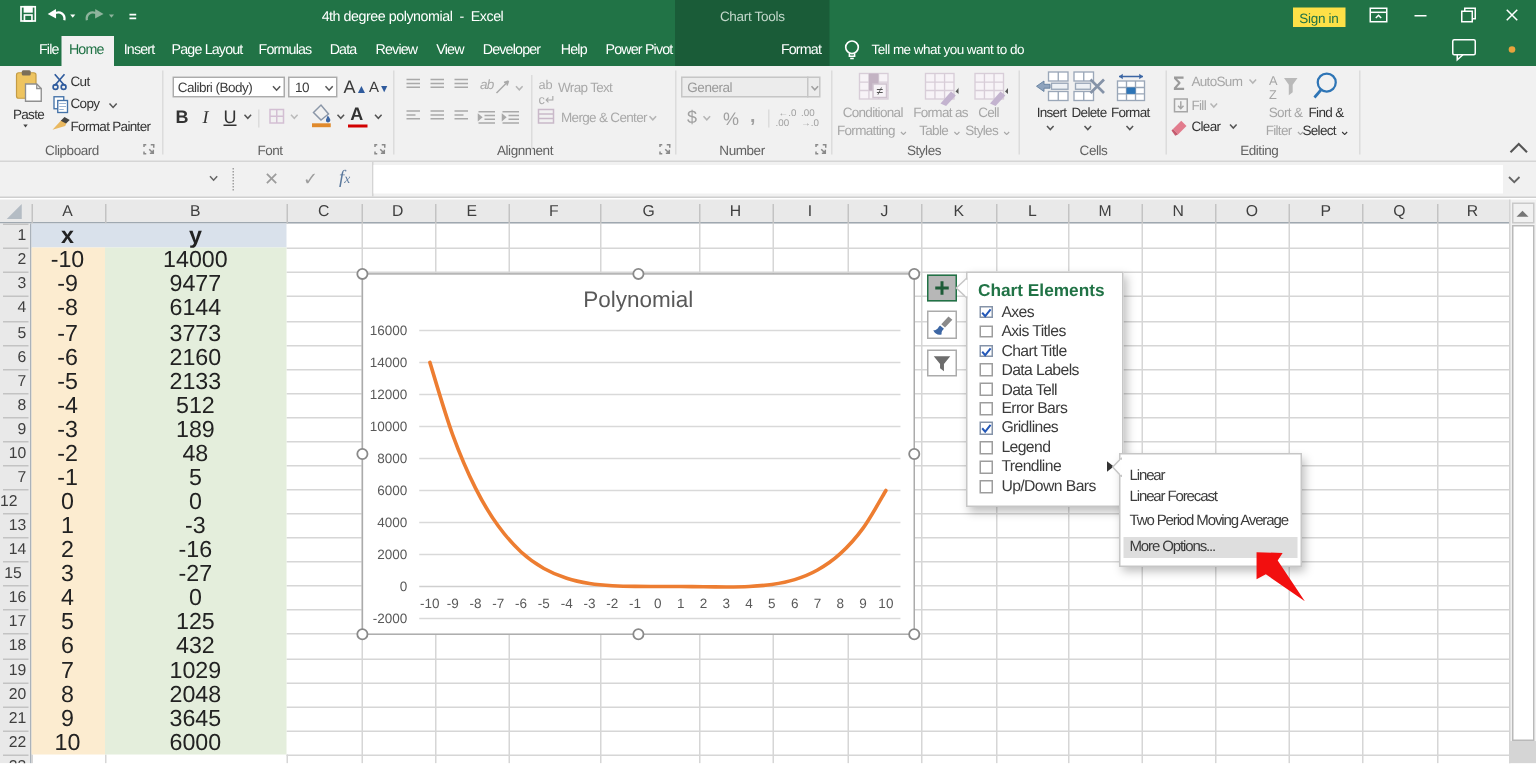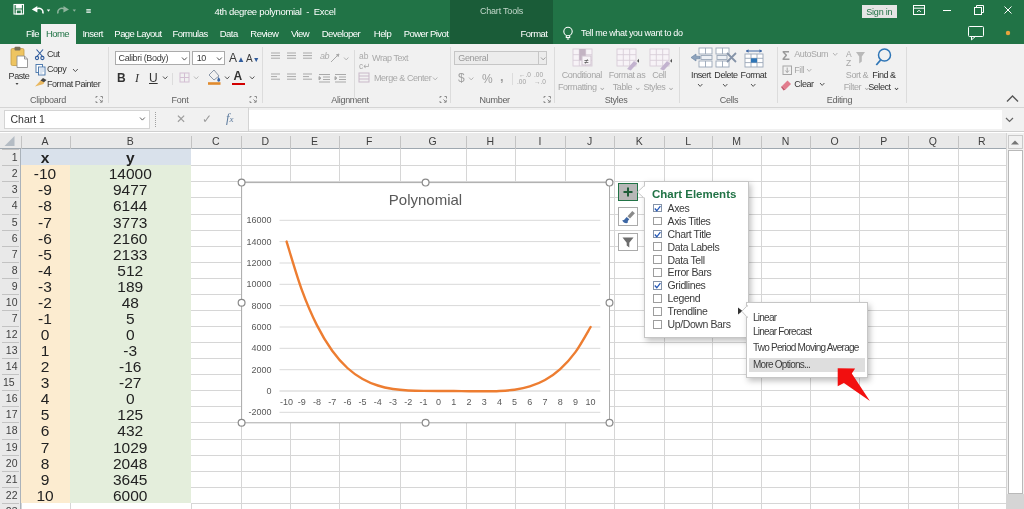--- a/index.html
+++ b/index.html
@@ -20,21 +20,21 @@
 <path d="M31.8 9.4 l5.5-3.4 0.1 6.4z" fill="#fff"></path>
 <path d="M46.8 9.6 l3.4 0 -1.7 2.2z" fill="#fff"></path>
 <path d="M64.8 9.2 c-4.2-2.6 -7.6 0.6 -6.9 4.3" stroke="#8fb49d" fill="none" stroke-width="1.5"></path>
 <path d="M69 9.4 l-5.5-3.4 -0.1 6.4z" fill="#8fb49d"></path>
 <path d="M72.6 9.6 l3.4 0 -1.7 2.2z" fill="#8fb49d"></path>
 <g stroke="#fff" stroke-width="1.2" fill="none">
 <path d="M86.3 9.8 h4.5 M86.3 12.2 h4.5"></path>
 </g>
 </svg>
 <div class="abs" style="left:150px;top:0;width:250px;height:22px;color:#fff;font-size:9.5px;letter-spacing:-0.3px;line-height:23px;text-align:center">4th degree polynomial &nbsp;-&nbsp; Excel</div>
-<div class="abs" style="left:861.8px;top:4.5px;width:35px;height:13.5px;background:#e5e5e5;color:#217346;font-size:9px;letter-spacing:-0.2px;line-height:14px;text-align:center">Sign in</div>
+<div class="abs" style="left:861.8px;top:4.5px;width:35px;height:13.5px;background:#fde047;color:#217346;font-size:9px;letter-spacing:-0.2px;line-height:14px;text-align:center">Sign in</div>
 <svg class="abs" style="left:900px;top:0" width="124" height="22">
 <g stroke="#fff" fill="none" stroke-width="1">
 <rect x="13.5" y="5.5" width="11" height="9"></rect>
         <path d="M13.5 8.2 h11"></path>
         <path d="M17.2 12 l1.8-1.8 1.8 1.8"></path>
 <path d="M43 10.5 h8"></path>
 <rect x="74.5" y="7.5" width="7" height="7"></rect>
         <path d="M76.5 7.5 v-2 h7 v7 h-2"></path>
 <path d="M104.5 6.5 l7 7 M111.5 6.5 l-7 7"></path>
 </g>
@@ -359,21 +359,20 @@
 <svg class="abs" style="left:872px;top:46px" width="24" height="22">
 <circle cx="12.5" cy="9" r="6" stroke="#2e75b6" stroke-width="1.5" fill="none"></circle>
 <path d="M8.6 14 l-4.3 5" stroke="#2e75b6" stroke-width="1.8"></path>
 </svg>
 <div class="abs" style="left:854px;top:70px;width:60px;color:#333;font-size:9px;letter-spacing:-0.45px;text-align:center">Find &amp;</div>
 <div class="abs" style="left:854px;top:81.5px;width:60px;color:#333;font-size:9px;letter-spacing:-0.45px;text-align:center">Select ⌄</div>
 <svg class="abs" style="left:1006px;top:94px" width="14" height="10">
       <path d="M1 7.5 l5.5-5.5 5.5 5.5" stroke="#555" fill="none" stroke-width="1.4"></path>
     </svg>
 <div class="abs" style="left:0;top:107.5px;width:1024px;height:24.5px;background:#f1f1f1;border-bottom:1px solid #cfcfcf"></div>
-<div class="abs" style="left:3.5px;top:110px;width:146.5px;height:18.5px;background:#fff;border:1px solid #d4d4d4;color:#333;font-size:10.5px;line-height:17px;padding-left:6px">Chart 1</div>
 <svg class="abs" style="left:139px;top:116px" width="10" height="8">
       <path d="M1 1.5 l2.4 2.6 2.4-2.6" stroke="#666" fill="none" stroke-width="1"></path>
     </svg>
 <div class="abs" style="left:155px;top:112px;width:3px;height:15px;border-left:1px dotted #a0a0a0"></div>
 <div class="abs" style="left:176px;top:112px;color:#9d9d9d;font-size:12px">✕</div>
 <div class="abs" style="left:202px;top:112px;color:#9d9d9d;font-size:12px">✓</div>
 <div class="abs" style="left:226px;top:110.5px;color:#5c7a9d;font-size:12.5px;font-style:italic;font-family:'Liberation Serif',serif">f<span style="font-size:9px">x</span></div>
 <div class="abs" style="left:247.5px;top:108px;width:1px;height:23px;background:#d4d4d4"></div>
 <div class="abs" style="left:248.5px;top:109.5px;width:753px;height:19.5px;background:#fff"></div>
 <svg class="abs" style="left:1004px;top:116px" width="12" height="9">
@@ -437,21 +436,21 @@
 <div class="abs" style="left:0;top:245.6px;width:17.5px;height:16.07px;color:#3f3f3f;font-size:10.5px;line-height:16.67px;text-align:right">7</div>
 <div class="abs" style="left:2px;top:245.6px;width:16.5px;height:1px;background:#c3c3c3"></div>
 <div class="abs" style="left:0;top:261.7px;width:17.5px;height:16.07px;color:#3f3f3f;font-size:10.5px;line-height:16.67px;text-align:right">8</div>
 <div class="abs" style="left:2px;top:261.7px;width:16.5px;height:1px;background:#c3c3c3"></div>
 <div class="abs" style="left:0;top:277.8px;width:17.5px;height:16.07px;color:#3f3f3f;font-size:10.5px;line-height:16.67px;text-align:right">9</div>
 <div class="abs" style="left:2px;top:277.8px;width:16.5px;height:1px;background:#c3c3c3"></div>
 <div class="abs" style="left:0;top:293.8px;width:17.5px;height:16.07px;color:#3f3f3f;font-size:10.5px;line-height:16.67px;text-align:right">10</div>
 <div class="abs" style="left:2px;top:293.8px;width:16.5px;height:1px;background:#c3c3c3"></div>
 <div class="abs" style="left:0;top:309.9px;width:17.5px;height:16.07px;color:#3f3f3f;font-size:10.5px;line-height:16.67px;text-align:right">7</div>
 <div class="abs" style="left:2px;top:309.9px;width:16.5px;height:1px;background:#c3c3c3"></div>
-<div class="abs" style="left:0;top:326.0px;width:17.5px;height:16.07px;color:#3f3f3f;font-size:10.5px;line-height:16.67px;text-align:right">12</div>
+<div class="abs" style="left:0;top:326.0px;width:17.5px;height:16.07px;color:#3f3f3f;font-size:10.5px;line-height:16.67px;">12</div>
 <div class="abs" style="left:2px;top:326.0px;width:16.5px;height:1px;background:#c3c3c3"></div>
 <div class="abs" style="left:0;top:342.0px;width:17.5px;height:16.07px;color:#3f3f3f;font-size:10.5px;line-height:16.67px;text-align:right">13</div>
 <div class="abs" style="left:2px;top:342.0px;width:16.5px;height:1px;background:#c3c3c3"></div>
 <div class="abs" style="left:0;top:358.1px;width:17.5px;height:16.07px;color:#3f3f3f;font-size:10.5px;line-height:16.67px;text-align:right">14</div>
 <div class="abs" style="left:2px;top:358.1px;width:16.5px;height:1px;background:#c3c3c3"></div>
 <div class="abs" style="left:0;top:374.2px;width:17.5px;height:16.07px;color:#3f3f3f;font-size:10.5px;line-height:16.67px;text-align:center">15</div>
 <div class="abs" style="left:2px;top:374.2px;width:16.5px;height:1px;background:#c3c3c3"></div>
 <div class="abs" style="left:0;top:390.2px;width:17.5px;height:16.07px;color:#3f3f3f;font-size:10.5px;line-height:16.67px;text-align:right">16</div>
 <div class="abs" style="left:2px;top:390.2px;width:16.5px;height:1px;background:#c3c3c3"></div>
 <div class="abs" style="left:0;top:406.3px;width:17.5px;height:16.07px;color:#3f3f3f;font-size:10.5px;line-height:16.67px;text-align:right">17</div>

